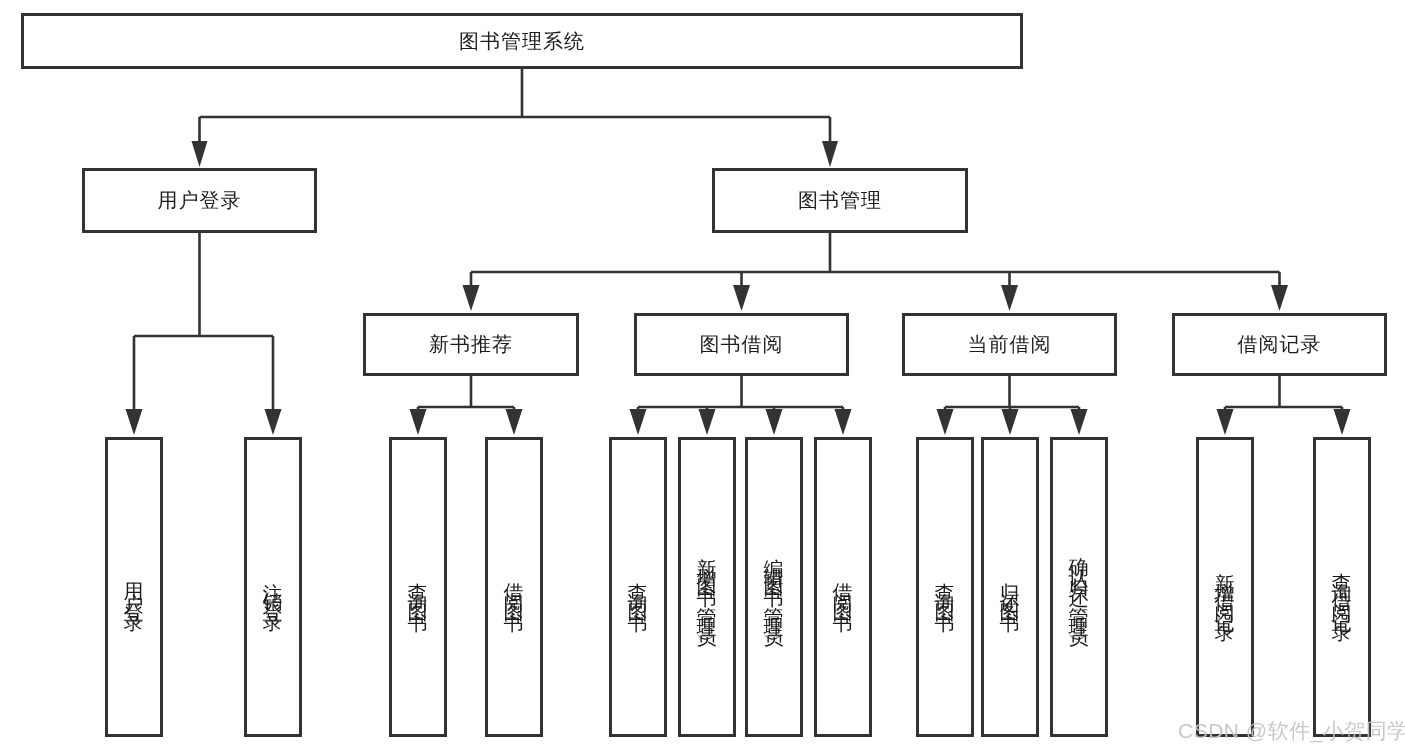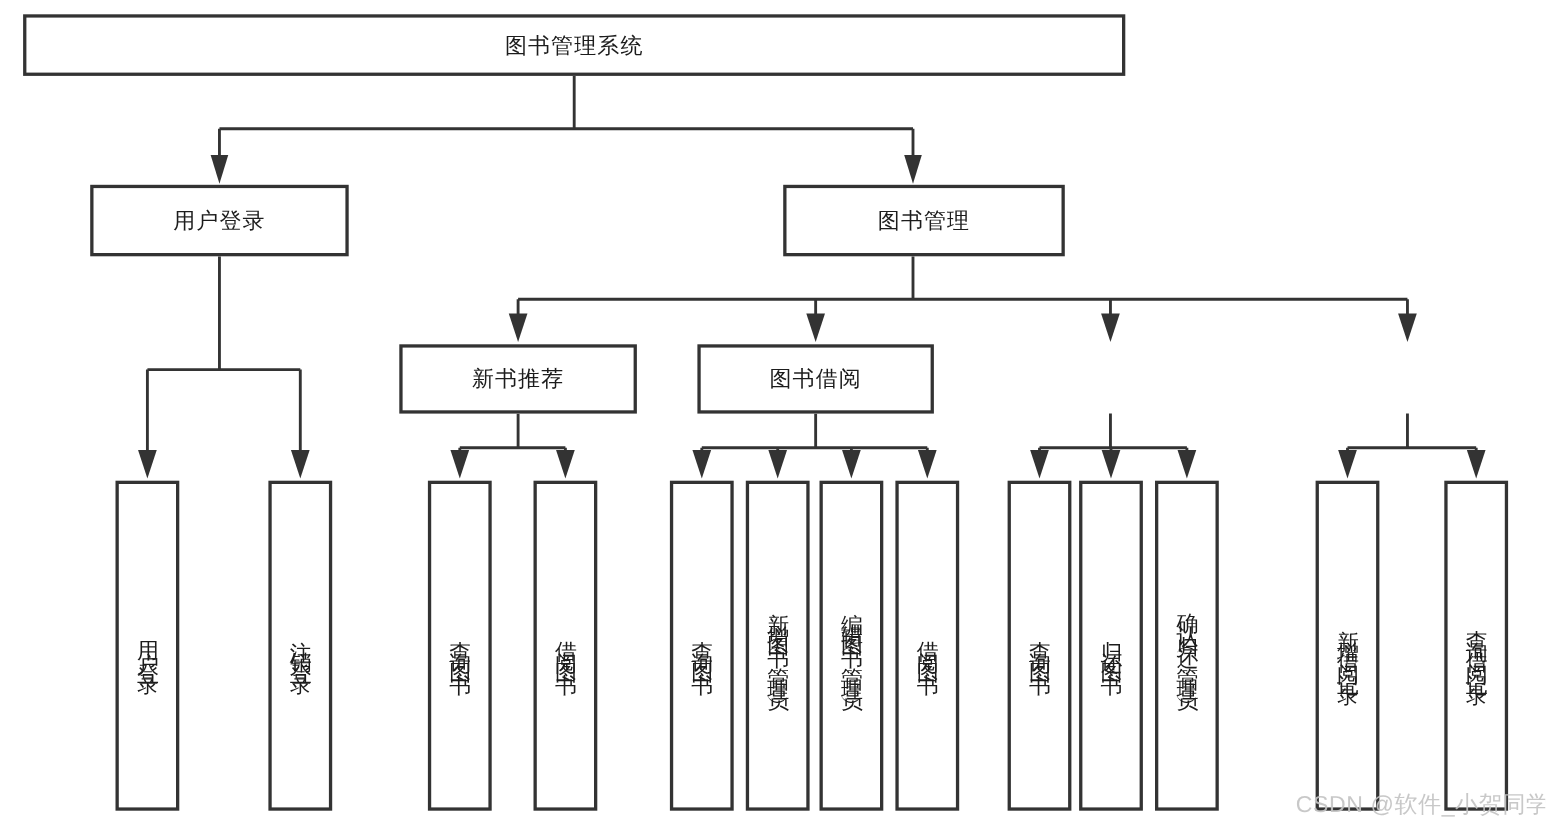--- a/index.html
+++ b/index.html
@@ -78,20 +78,26 @@
   <div class="node" style="left:712px;top:168px;width:256px;height:65px">
     <span>图书管理</span>
   </div>
 
   <div class="node" style="left:363px;top:313px;width:216px;height:63px">
     <span>新书推荐</span>
   </div>
   <div class="node" style="left:634px;top:313px;width:215px;height:63px">
     <span>图书借阅</span>
   </div>
+  <div class="node" style="left:902px;top:313px;width:215px;height:63px">
+    <span>当前借阅</span>
+  </div>
+  <div class="node" style="left:1172px;top:313px;width:215px;height:63px">
+    <span>借阅记录</span>
+  </div>
 
   <div class="node v" style="left:105px;top:437px;width:58px;height:300px">
     <span>用户登录</span>
   </div>
   <div class="node v" style="left:244px;top:437px;width:58px;height:300px">
     <span>注销登录</span>
   </div>
 
   <div class="node v" style="left:389px;top:437px;width:58px;height:300px">
     <span>查询图书</span>

